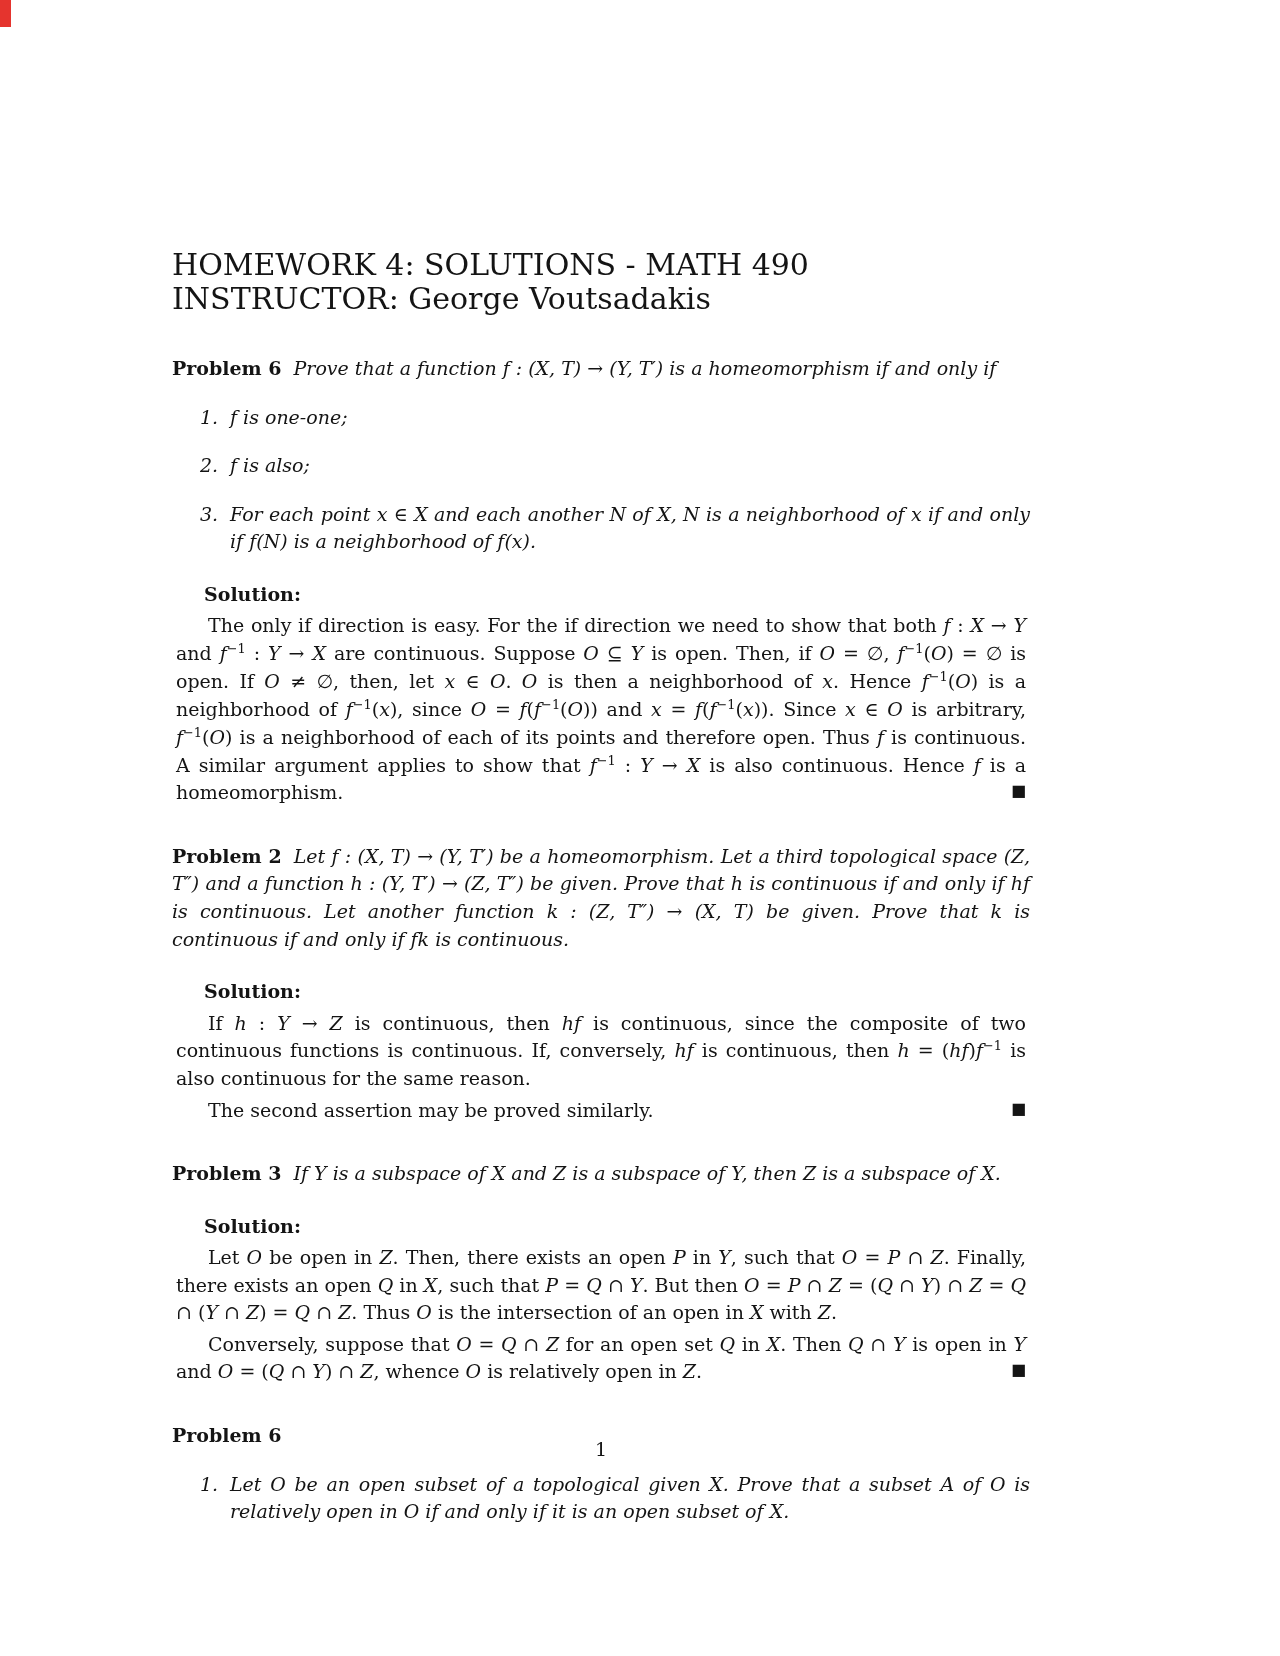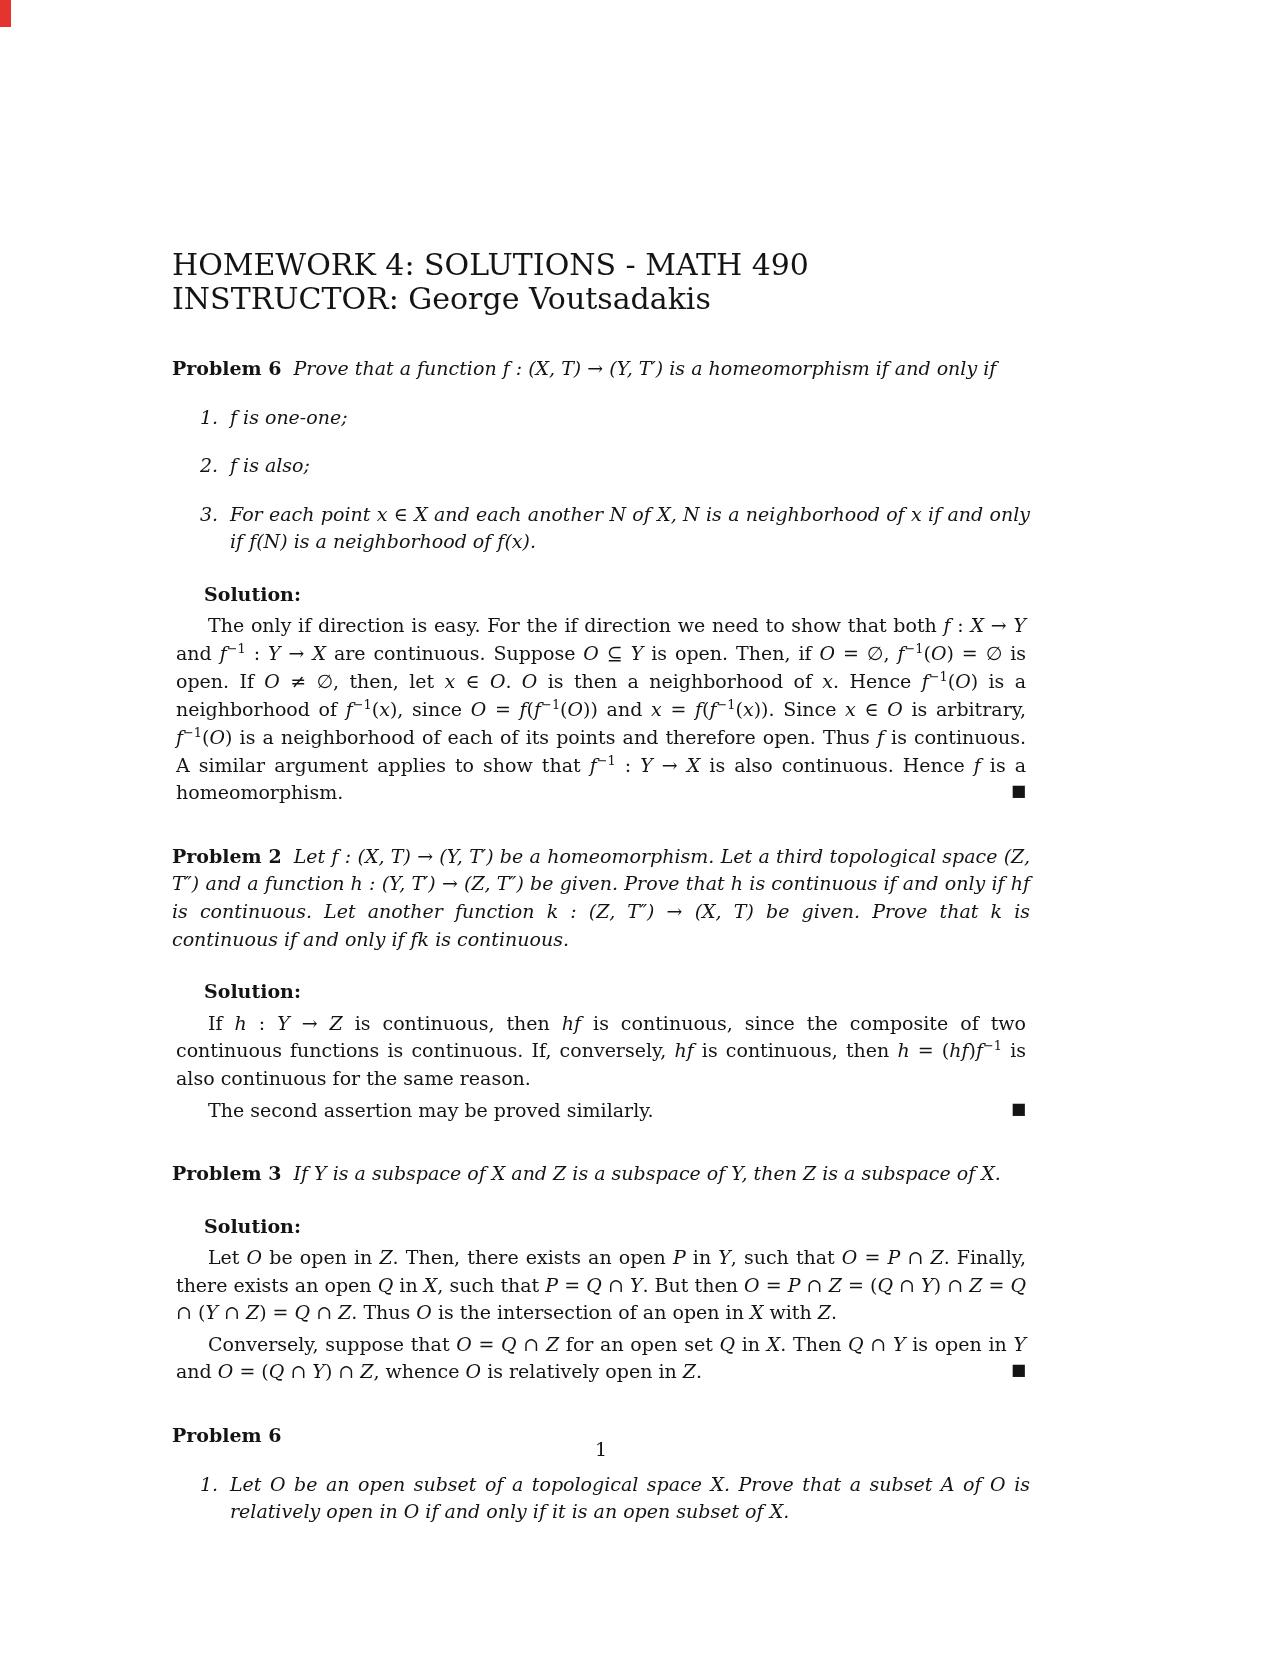--- a/index.html
+++ b/index.html
@@ -105,21 +105,21 @@
 
     <p class="solution-label">Solution:</p>
     <p class="para">Let <i>O</i> be open in <i>Z</i>. Then, there exists an open <i>P</i> in <i>Y</i>, such that <i>O</i> = <i>P</i> ∩ <i>Z</i>. Finally, there exists an open <i>Q</i> in <i>X</i>, such that <i>P</i> = <i>Q</i> ∩ <i>Y</i>. But then <i>O</i> = <i>P</i> ∩ <i>Z</i> = (<i>Q</i> ∩ <i>Y</i>) ∩ <i>Z</i> = <i>Q</i> ∩ (<i>Y</i> ∩ <i>Z</i>) = <i>Q</i> ∩ <i>Z</i>. Thus <i>O</i> is the intersection of an open in <i>X</i> with <i>Z</i>.</p>
     <p class="para">Conversely, suppose that <i>O</i> = <i>Q</i> ∩ <i>Z</i> for an open set <i>Q</i> in <i>X</i>. Then <i>Q</i> ∩ <i>Y</i> is open in <i>Y</i> and <i>O</i> = (<i>Q</i> ∩ <i>Y</i>) ∩ <i>Z</i>, whence <i>O</i> is relatively open in <i>Z</i>. <span class="qed">■</span></p>
 
     <p class="phead mt-section"><b class="plabel">Problem 6</b></p>
 
     <div class="enum">
       <div class="enum-item">
         <span class="enum-num">1.</span>
-        <span class="enum-text">Let O be an open subset of a topological space X. Prove that a subset A of O is relatively open in O if and only if it is an open subset of X.</span>
+        <span class="enum-text">Let O be an open subset of a topological given X. Prove that a subset A of O is relatively open in O if and only if it is an open subset of X.</span>
       </div>
     </div>
 
   </div>
 
   <div class="footer">1</div>
 
 </div>
 
 </body></html>

